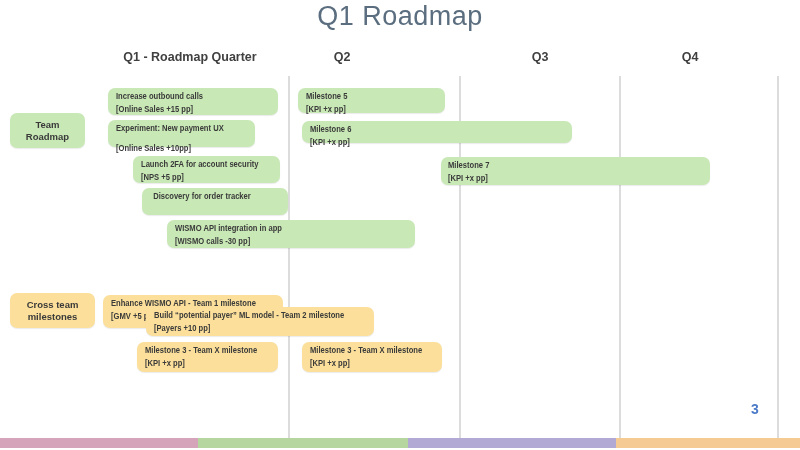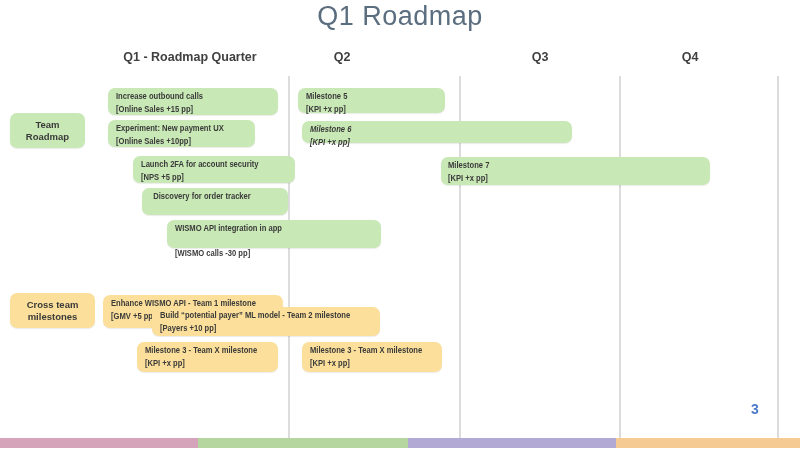--- a/index.html
+++ b/index.html
@@ -54,54 +54,54 @@
   <div class="gridline" style="left:619px;"></div>
   <div class="gridline" style="left:777px;"></div>
 
   <div class="rowlabel green" style="left:10px;top:113px;width:75px;height:35px;">Team Roadmap</div>
   <div class="rowlabel yellow" style="left:10px;top:293px;width:85px;height:35px;">Cross team milestones</div>
 
   <div class="bar green" style="left:108px;top:88px;width:170px;height:27px;">
     <div class="bar-line">Increase outbound calls</div>
     <div class="bar-line">[Online Sales +15 pp]</div>
   </div>
-  <div class="bar green" style="left:108px;top:120px;width:147px;height:27px;">
+  <div class="bar green" style="left:108px;top:120px;width:147px;height:27px;gap:7px;">
     <div class="bar-line">Experiment: New payment UX</div>
     <div class="bar-line">[Online Sales +10pp]</div>
   </div>
-  <div class="bar green" style="left:133px;top:156px;width:162px;height:27px;">
+  <div class="bar green" style="left:133px;top:156px;width:147px;height:27px;">
     <div class="bar-line">Launch 2FA for account security</div>
     <div class="bar-line">[NPS +5 pp]</div>
   </div>
   <div class="bar green" style="left:142px;top:188px;width:146px;height:27px;">
     <div class="bar-line" style="padding-left:4px;">Discovery for order tracker</div>
     <div class="bar-line"></div>
   </div>
-  <div class="bar green" style="left:167px;top:220px;width:214px;height:28px;gap:12px;">
+  <div class="bar green" style="left:167px;top:220px;width:248px;height:28px;">
     <div class="bar-line">WISMO API integration in app</div>
     <div class="bar-line">[WISMO calls -30 pp]</div>
   </div>
   <div class="bar green" style="left:298px;top:88px;width:147px;height:25px;">
     <div class="bar-line">Milestone 5</div>
     <div class="bar-line">[KPI +x pp]</div>
   </div>
-  <div class="bar green" style="left:302px;top:121px;width:270px;height:22px;font-style:italic;">
+  <div class="bar green" style="left:302px;top:121px;width:270px;height:22px;">
     <div class="bar-line">Milestone 6</div>
     <div class="bar-line">[KPI +x pp]</div>
   </div>
   <div class="bar green" style="left:441px;top:157px;width:269px;height:28px;padding-left:7px;">
     <div class="bar-line">Milestone 7</div>
     <div class="bar-line">[KPI +x pp]</div>
   </div>
 
   <div class="bar yellow" style="left:103px;top:275px;width:180px;height:33px;margin-top:20px;">
     <div class="bar-line">Enhance WISMO API - Team 1 milestone</div>
     <div class="bar-line">[GMV +5 pp]</div>
   </div>
-  <div class="bar yellow" style="left:152px;top:307px;width:228px;height:29px;">
+  <div class="bar yellow" style="left:146px;top:307px;width:228px;height:29px;">
     <div class="bar-line">Build “potential payer” ML model - Team 2 milestone</div>
     <div class="bar-line">[Payers +10 pp]</div>
   </div>
   <div class="bar yellow" style="left:137px;top:342px;width:141px;height:30px;">
     <div class="bar-line">Milestone 3 - Team X milestone</div>
     <div class="bar-line">[KPI +x pp]</div>
   </div>
   <div class="bar yellow" style="left:302px;top:342px;width:140px;height:30px;">
     <div class="bar-line">Milestone 3 - Team X milestone</div>
     <div class="bar-line">[KPI +x pp]</div>

